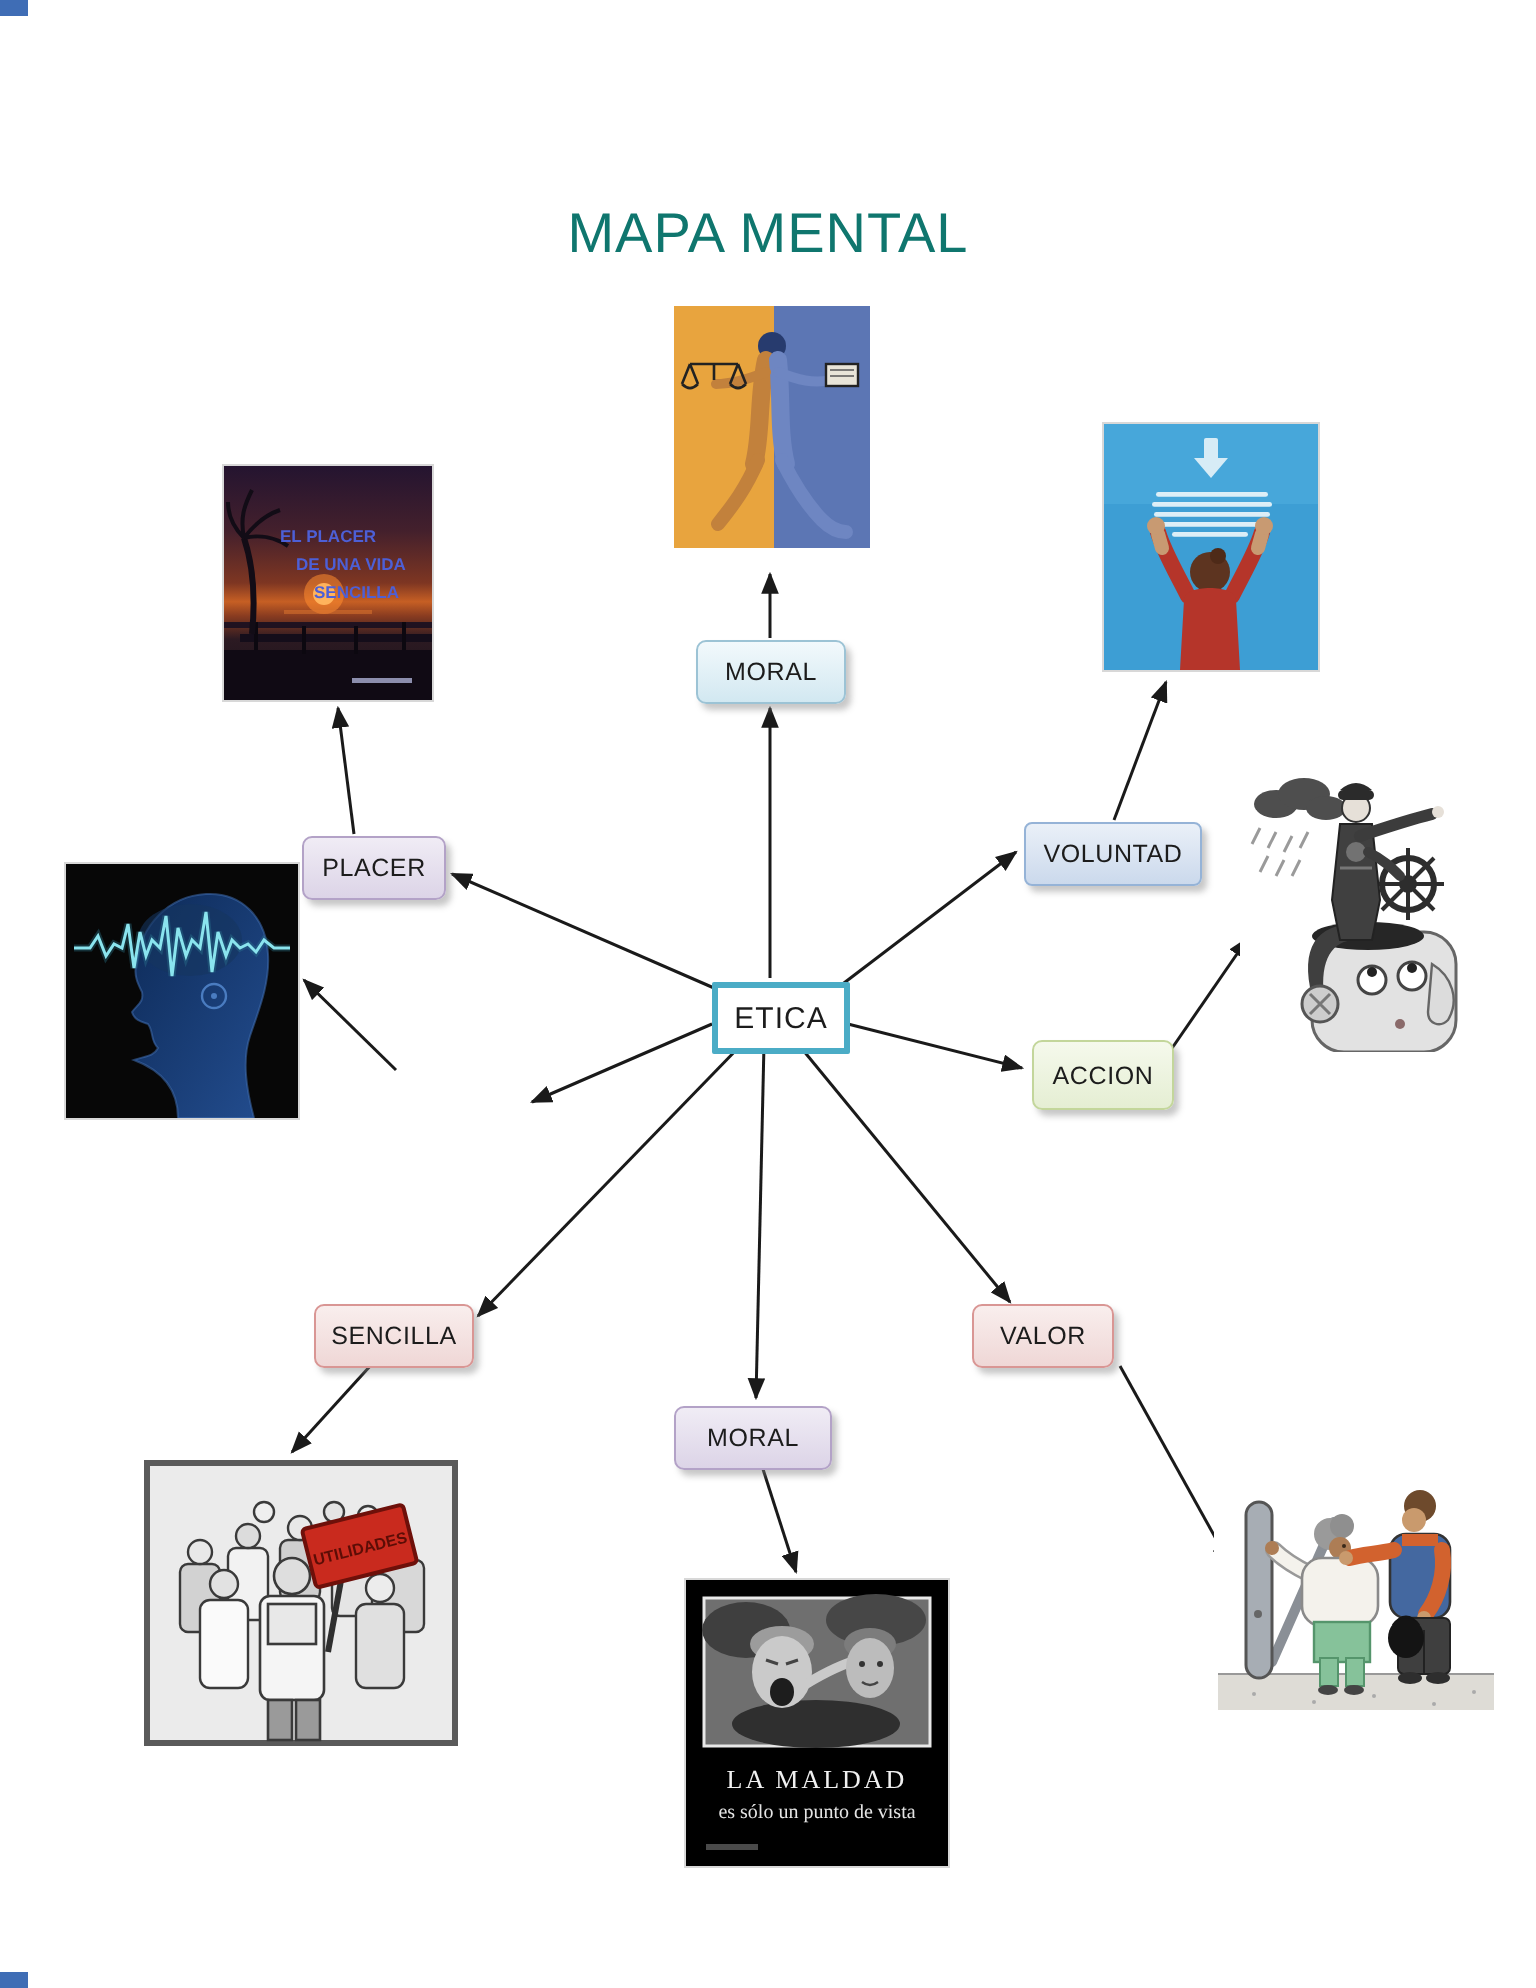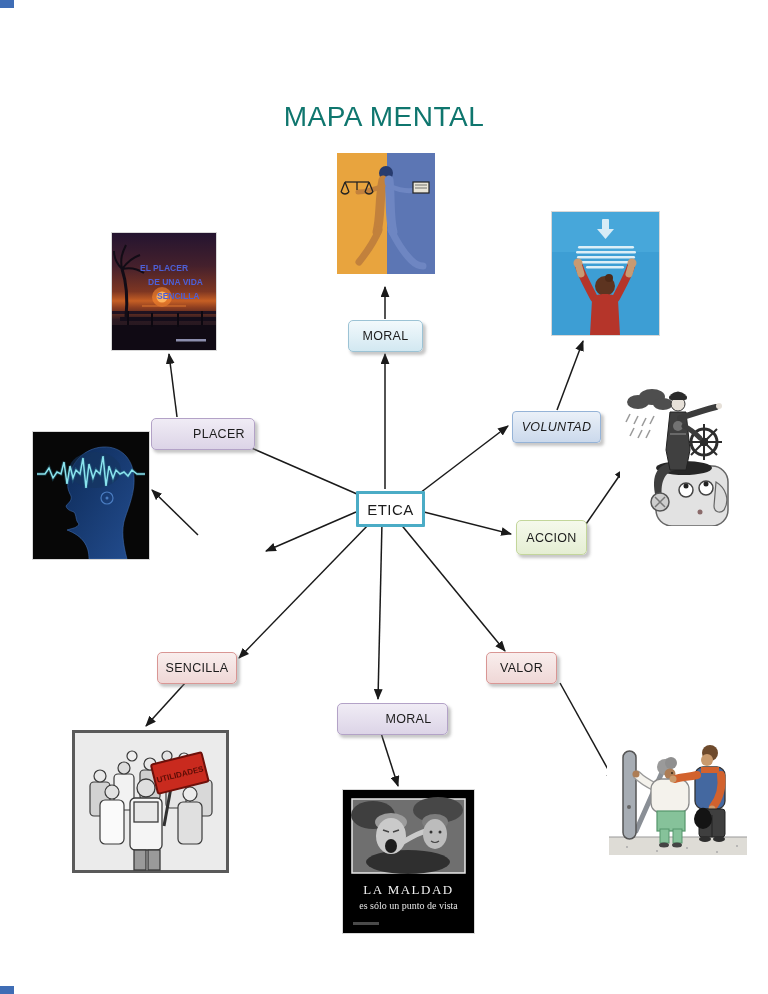--- a/index.html
+++ b/index.html
@@ -8,22 +8,22 @@
   .page-title{position:absolute;left:0;right:0;top:82px;text-align:center;
         font-size:28px;letter-spacing:.5px;color:#0f766e;font-weight:400;}
   
   .arrows{position:absolute;left:0;top:0;width:768px;height:994px;pointer-events:none;}
   .edge{stroke:#1a1a1a;stroke-width:1.5;}
   
   .node{position:absolute;display:flex;align-items:center;justify-content:center;
         font-size:12.5px;color:#1c1c1c;letter-spacing:.3px;border:1px solid #999;
         border-radius:5px;box-shadow:2.5px 3px 3px rgba(130,130,130,.45);}
   .t-blue {background:linear-gradient(#f2f9fc,#d2e8f1);border-color:#9cc3d5;}
-  .t-peri {background:linear-gradient(#eaf0f8,#cbd9ec);border-color:#95b3d7;border-radius:4px;font-style:italic;}
-  .t-lav  {background:linear-gradient(#f0ecf5,#dcd4e7);border-color:#b3a2c7;padding-left:32px;}
+  .t-peri {background:linear-gradient(#eaf0f8,#cbd9ec);border-color:#95b3d7;border-radius:4px;}
+  .t-lav  {background:linear-gradient(#f0ecf5,#dcd4e7);border-color:#b3a2c7;}
   .t-green{background:linear-gradient(#f5f9ec,#e5eed3);border-color:#c3d69b;}
   .t-pink {background:linear-gradient(#f9eeed,#efd7d6);border-color:#d99694;}
   .center-node{background:#fff;border:3px solid #4bacc6;border-radius:1px;box-shadow:none;
         font-size:15px;letter-spacing:.5px;}
   #node-moral{left:348px;top:320px;width:73px;height:30px}
   #node-placer{left:151px;top:418px;width:70px;height:30px}
   #node-voluntad{left:512px;top:411px;width:87px;height:30px}
   #node-racionalidad{left:150px;top:536px;width:111px;height:31px}
   #node-accion{left:516px;top:520px;width:69px;height:33px}
   #node-utilidad{left:157px;top:652px;width:78px;height:30px}

